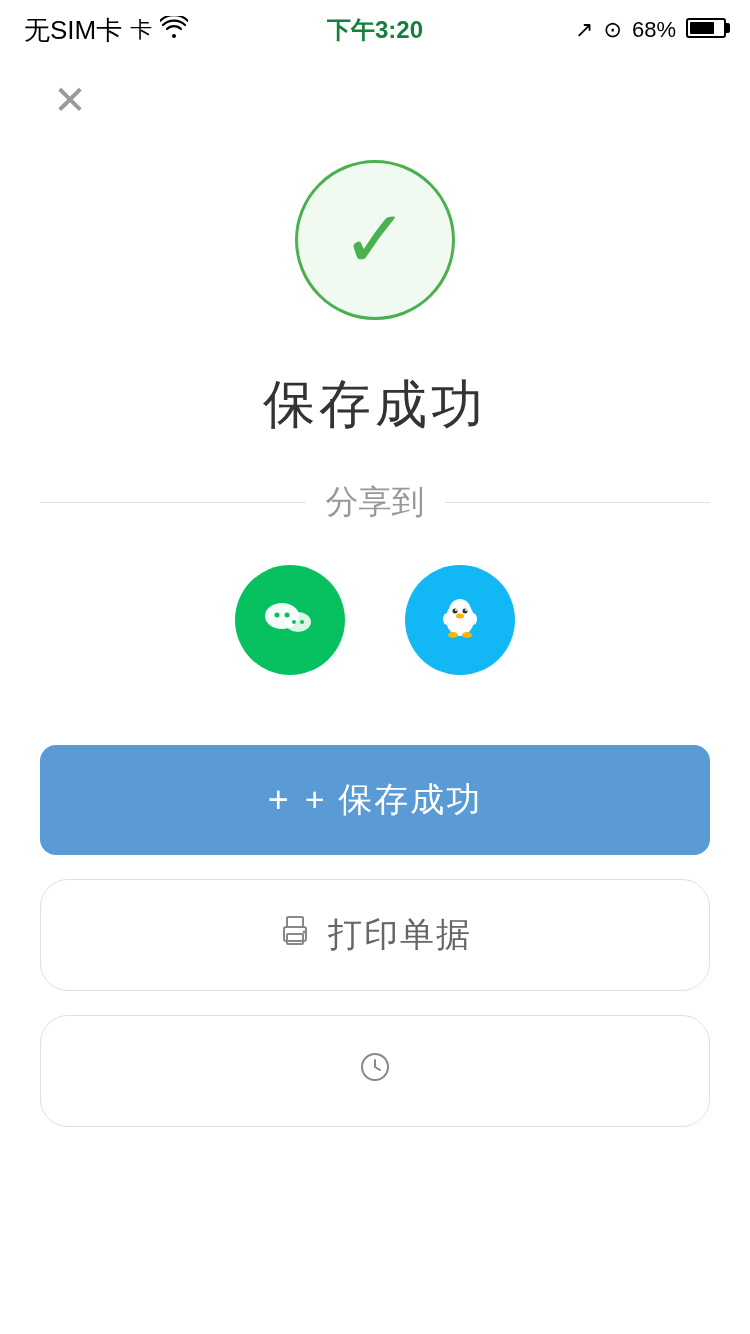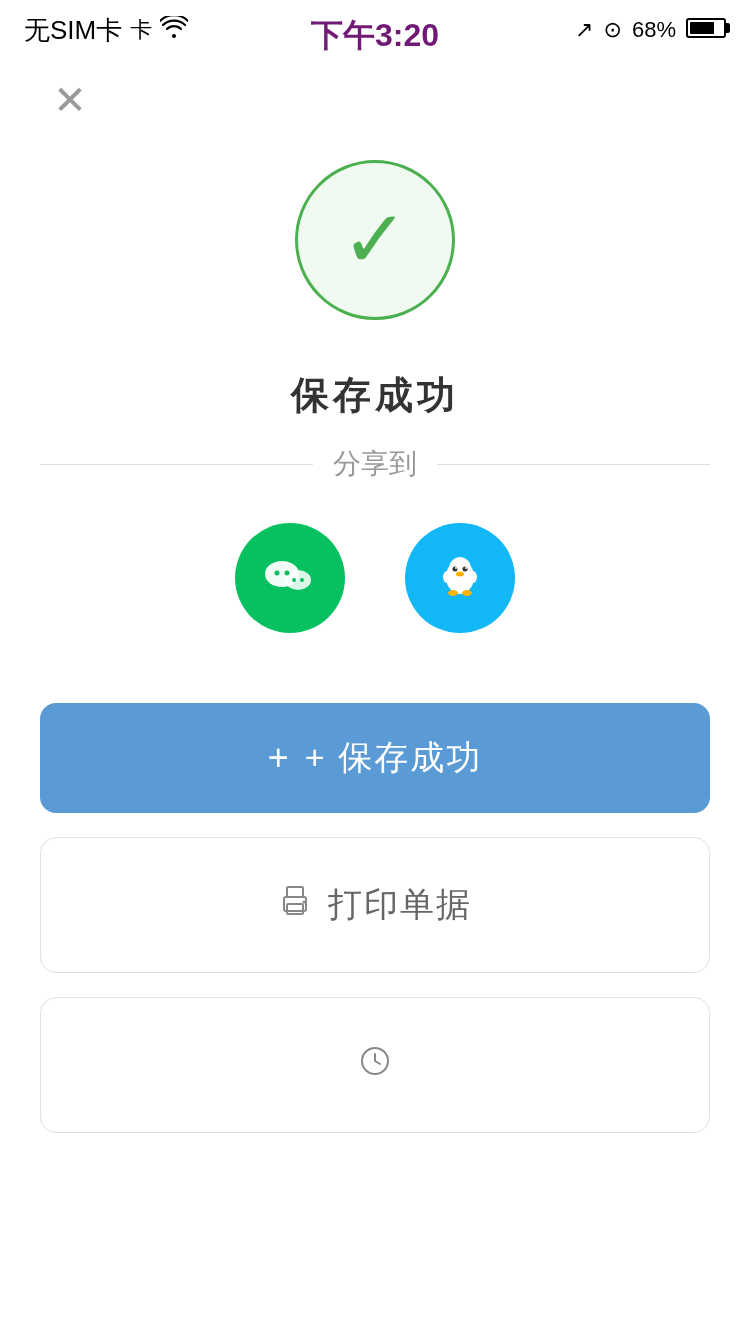--- a/index.html
+++ b/index.html
@@ -32,23 +32,23 @@
     .status-left {
       display: flex;
       align-items: center;
       gap: 8px;
       font-size: 26px;
       color: #000;
       font-weight: 500;
     }
 
     .status-center {
-      font-size: 32px;
+      font-size: 24px;
       font-weight: 600;
-      color: #701a75;
+      color: #15803d;
       position: absolute;
       left: 50%;
       transform: translateX(-50%);
       top: 14px;
     }
 
     .status-right {
       display: flex;
       align-items: center;
       gap: 10px;
@@ -130,44 +130,44 @@
     }
 
     .checkmark {
       font-size: 80px;
       color: #4CAF50;
       line-height: 1;
     }
 
     
     .success-title {
-      font-size: 38px;
-      font-weight: 700;
+      font-size: 52px;
+      font-weight: 400;
       color: #333;
-      margin-bottom: 24px;
+      margin-bottom: 40px;
       letter-spacing: 4px;
     }
 
     
     .share-divider-container {
       width: 100%;
       display: flex;
       align-items: center;
       gap: 20px;
       margin-bottom: 40px;
     }
 
     .divider-line {
       flex: 1;
       height: 1px;
       background: #e0e0e0;
     }
 
     .share-label {
-      font-size: 28px;
+      font-size: 33px;
       color: #999;
       white-space: nowrap;
     }
 
     
     .share-icons {
       display: flex;
       gap: 60px;
       margin-bottom: 70px;
     }
@@ -209,24 +209,24 @@
       justify-content: center;
       gap: 16px;
       cursor: pointer;
       font-size: 34px;
       color: white;
       font-family: inherit;
     }
 
     .btn-secondary {
       width: 100%;
-      height: 136px;
+      height: 112px;
       background: #ffffff;
       border: 1px solid #e0e0e0;
-      border-radius: 16px;
+      border-radius: 28px;
       display: flex;
       align-items: center;
       justify-content: center;
       gap: 16px;
       cursor: pointer;
       font-size: 34px;
       color: #666;
       font-family: inherit;
     }
   </style>

